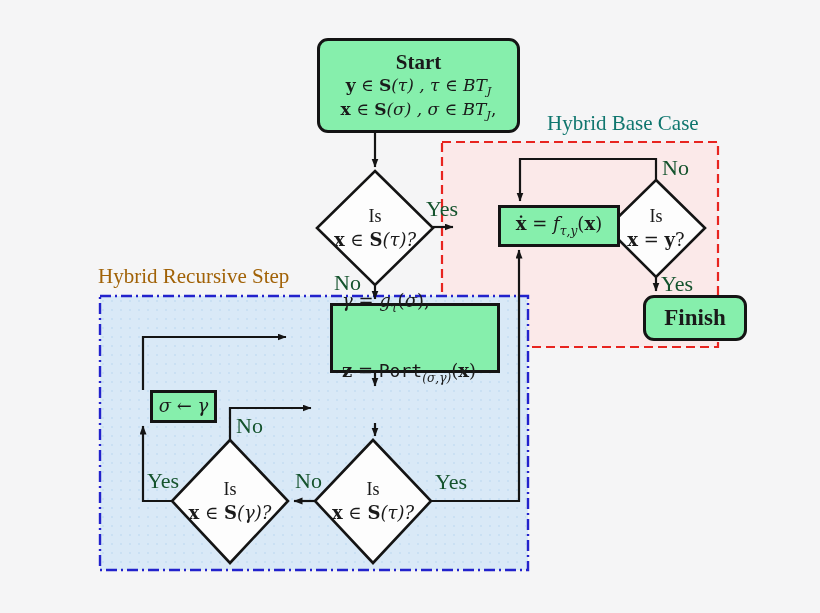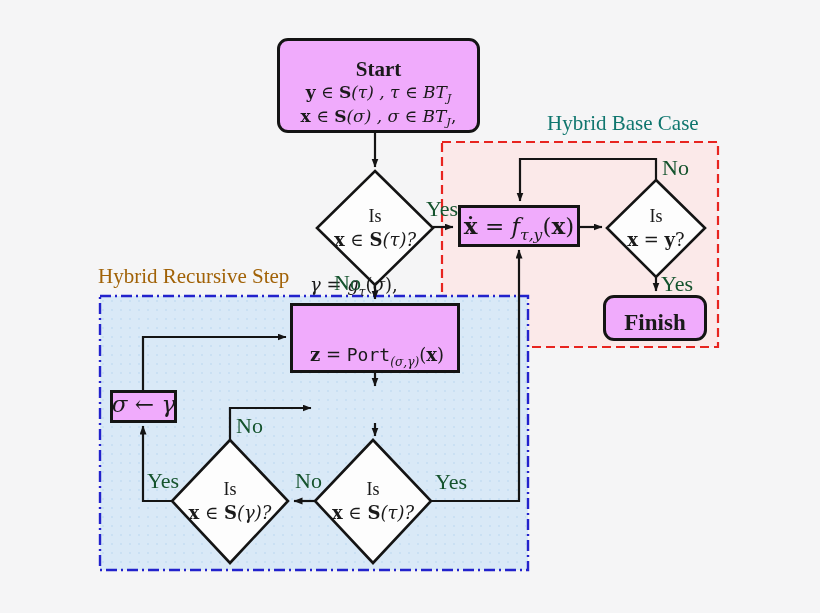--- a/index.html
+++ b/index.html
@@ -2,44 +2,44 @@
 <html><head>
 <meta charset="utf-8">
 <style>
   html,body { margin:0; padding:0; background:#f5f5f6; }
   .canvas {
     position:relative; width:820px; height:613px; background:#f5f5f6;
     font-family:"Liberation Serif", serif; color:#1a1a1a; overflow:hidden;
   }
   svg.layer { position:absolute; left:0; top:0; }
   .node {
-    position:absolute; background:#f0abfc; border:3px solid #141414;
+    position:absolute; background:#86efac; border:3px solid #141414;
     box-sizing:border-box; display:flex; flex-direction:column;
-    align-items:center; justify-content:flex-end; line-height:1.25;
+    align-items:center; justify-content:center; line-height:1.25;margin-left:40px;
   }
   .rounded { border-radius:11px; }
   .m    { font-family:"DejaVu Serif", serif; }
   .it   { font-style:italic; }
   .bf   { font-weight:bold; }
   .frak { font-family:"DejaVu Serif", serif; font-weight:bold; }
   .cal  { font-family:"DejaVu Serif", serif; font-style:italic; }
   .mono { font-family:"DejaVu Sans Mono", monospace; }
   sub   { font-size:0.68em; }
   .title { font-size:21px; font-weight:bold; }
   .mline { font-size:17px; white-space:nowrap; }
-  .flowline { font-size:23px; white-space:nowrap; }
+  .flowline { font-size:18px; white-space:nowrap; }
   .dtext {
     position:absolute; width:150px; text-align:center; font-size:18px;
     line-height:23px; white-space:nowrap;
   }
   .elabel { position:absolute; font-size:22px; color:#14532d; }
   .rlabel { position:absolute; font-size:21px; }
   .red-label  { color:#0f766e; }
   .blue-label { color:#a16207; }
-  .left-align { align-items:flex-start; padding-left:17px;gap:44px; }
+  .left-align { align-items:flex-start; padding-left:9px;gap:44px; }
 </style>
 </head>
 <body>
 
 <div class="canvas">
 
   <svg class="layer" width="820" height="613" viewBox="0 0 820 613">
     <defs>
       <marker id="arr" markerWidth="10" markerHeight="8" refX="8.5" refY="3.5" orient="auto" markerUnits="userSpaceOnUse">
         <path d="M0,0 L9,3.5 L0,7 Z" fill="#141414"></path>

